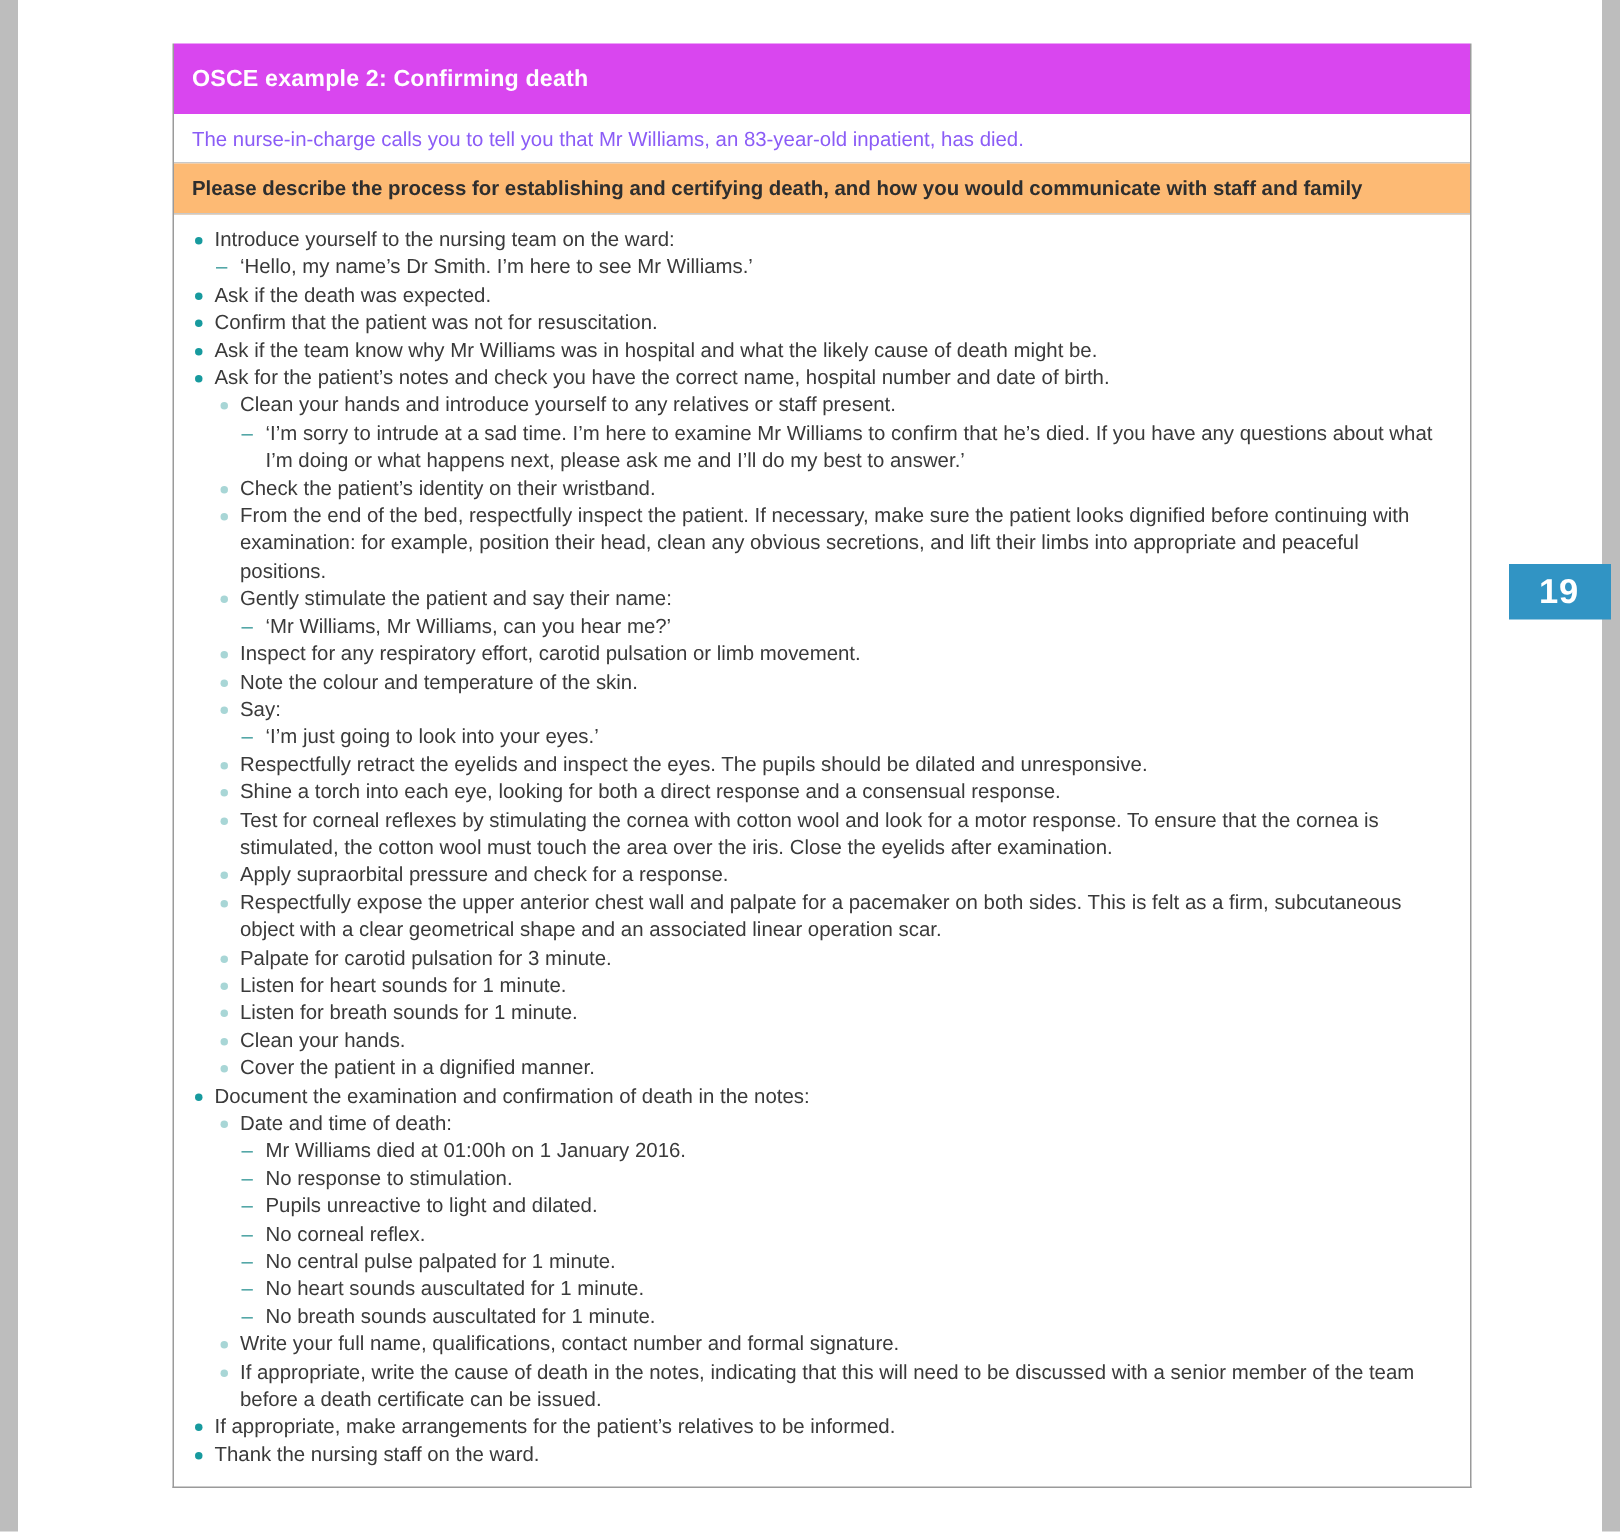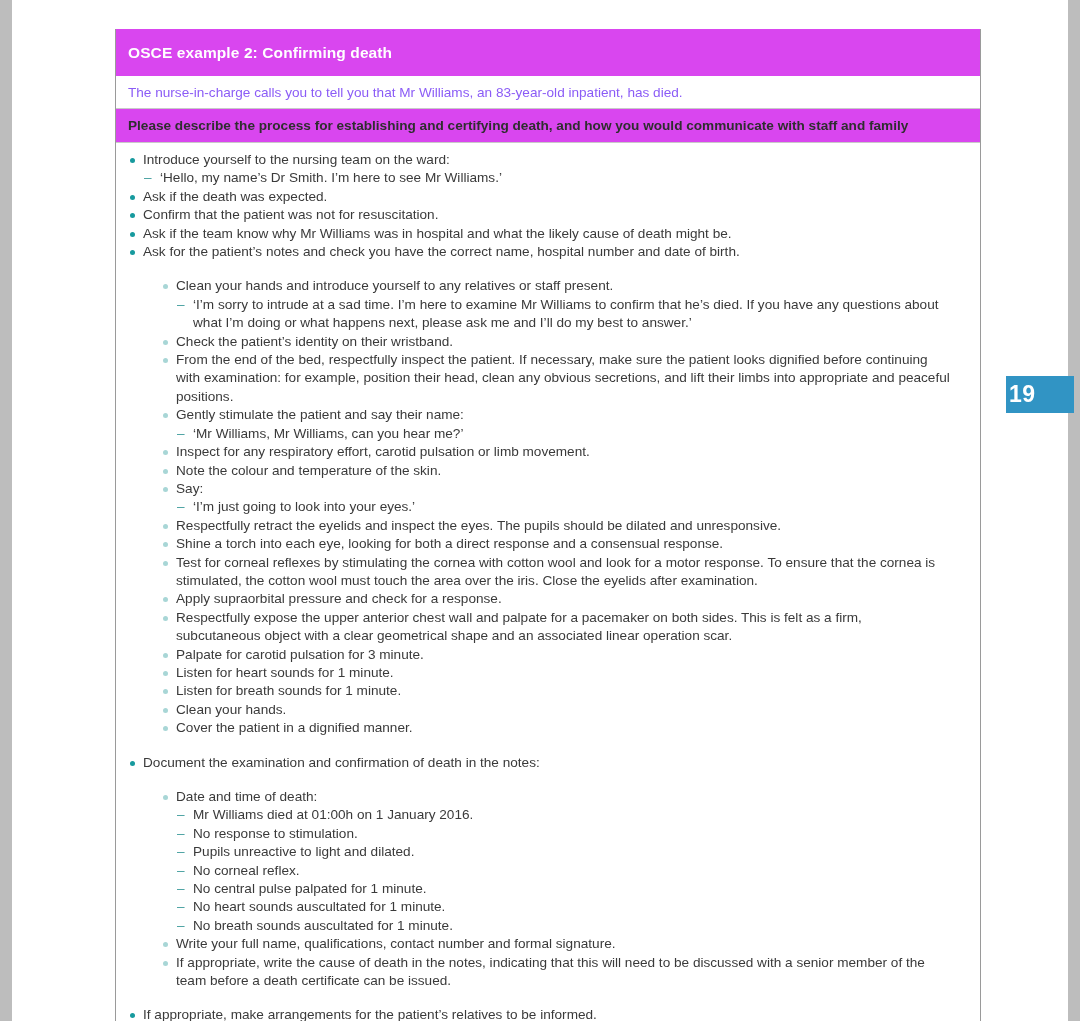--- a/index.html
+++ b/index.html
@@ -32,21 +32,21 @@
     position: absolute;
     left: 1006px;
     top: 376px;
     width: 68px;
     height: 37px;
     background: #3194c4;
     color: #ffffff;
     font-size: 23px;
     font-weight: bold;
     line-height: 37px;
-    padding-left: 3px;
+    padding-left: 20px;
     box-sizing: border-box;
     letter-spacing: 0.5px;
   }
 
   
   .panel {
     position: absolute;
     left: 115px;
     top: 29px;
     width: 866px;
@@ -67,41 +67,41 @@
 
   .scenario {
     background: #ffffff;
     color: #8b5cf6;
     font-size: 13.6px;
     padding: 9px 12px 8px 12px;
     border-bottom: 1px solid #c9c9c9;
   }
 
   .instruction {
-    background: #d946ef;
+    background: #fdba74;
     color: #2e2e2e;
     font-size: 13.6px;
     font-weight: bold;
     padding: 9px 12px 9px 12px;
     border-bottom: 1px solid #c9c9c9;
   }
 
   .content {
     padding: 8px 14px 12px 12px;
   }
 
   
   ul.lvl1 {
     list-style: none;
     margin: 0;
     padding: 0;
   }
   ul.lvl2 {
     list-style: none;
-    margin: 16px;
+    margin: 0;
     padding: 0 0 0 17px;
   }
   ul.lvl3 {
     list-style: none;
     margin: 0;
     padding: 0 0 0 16px;
   }
 
   li {
     position: relative;

